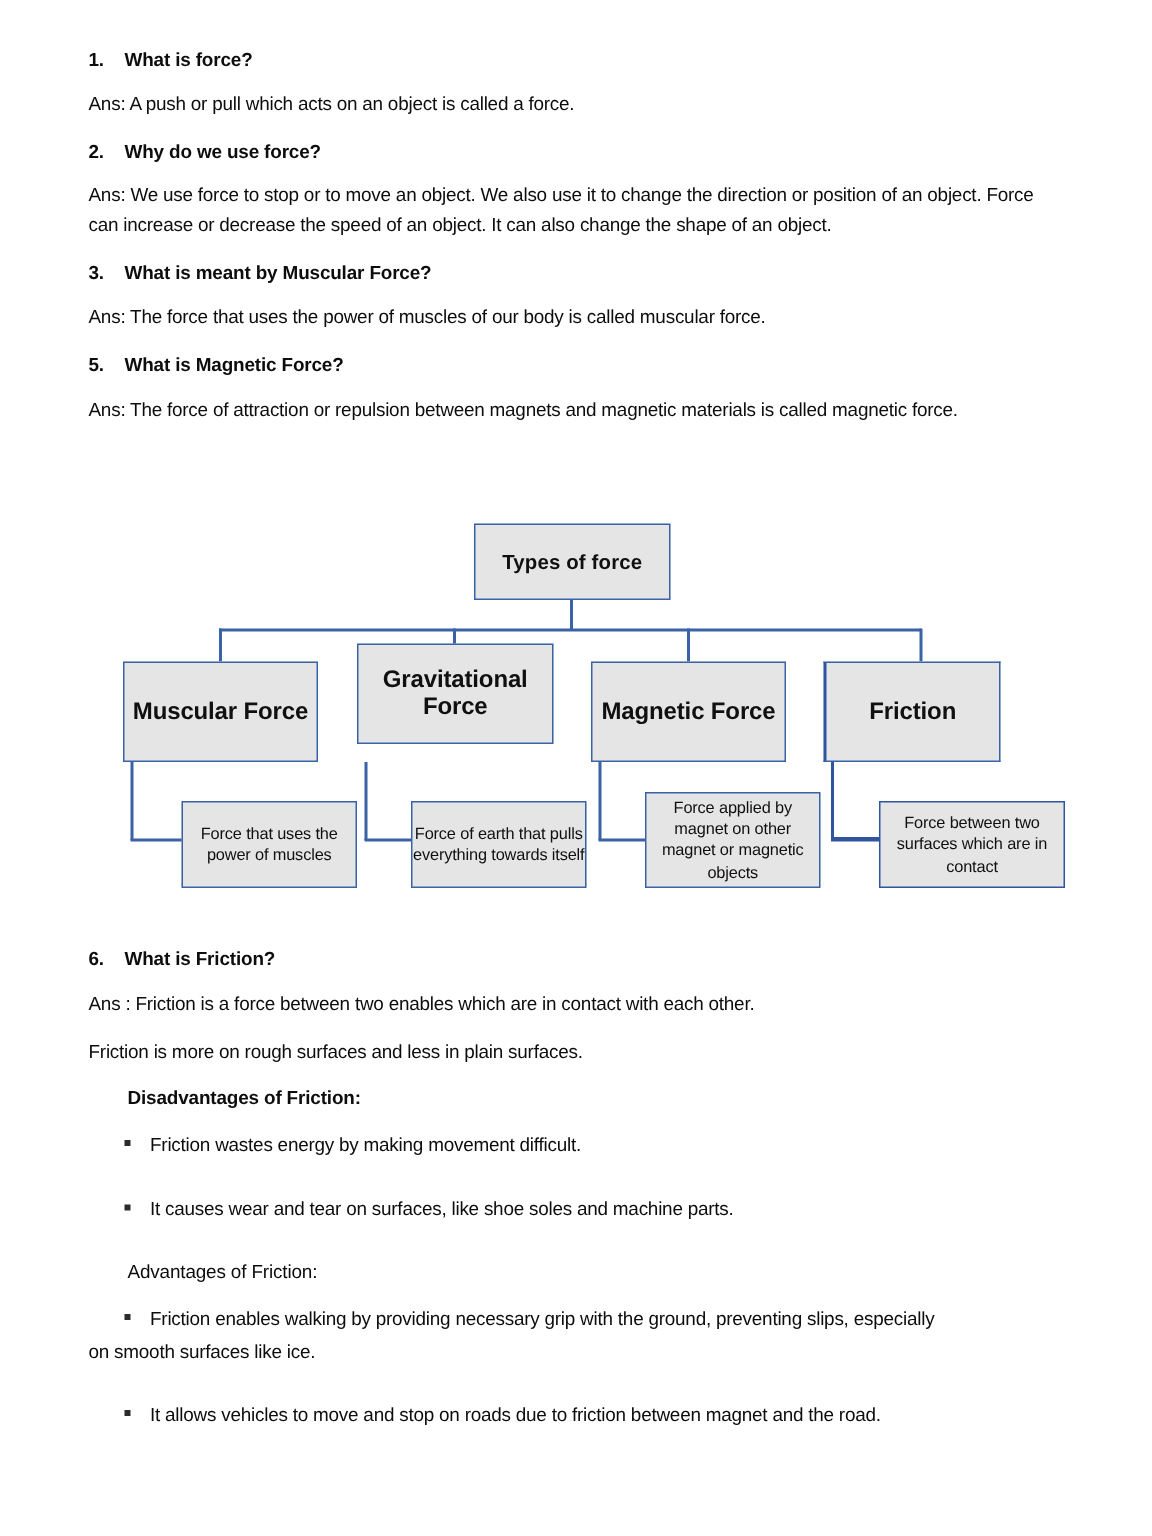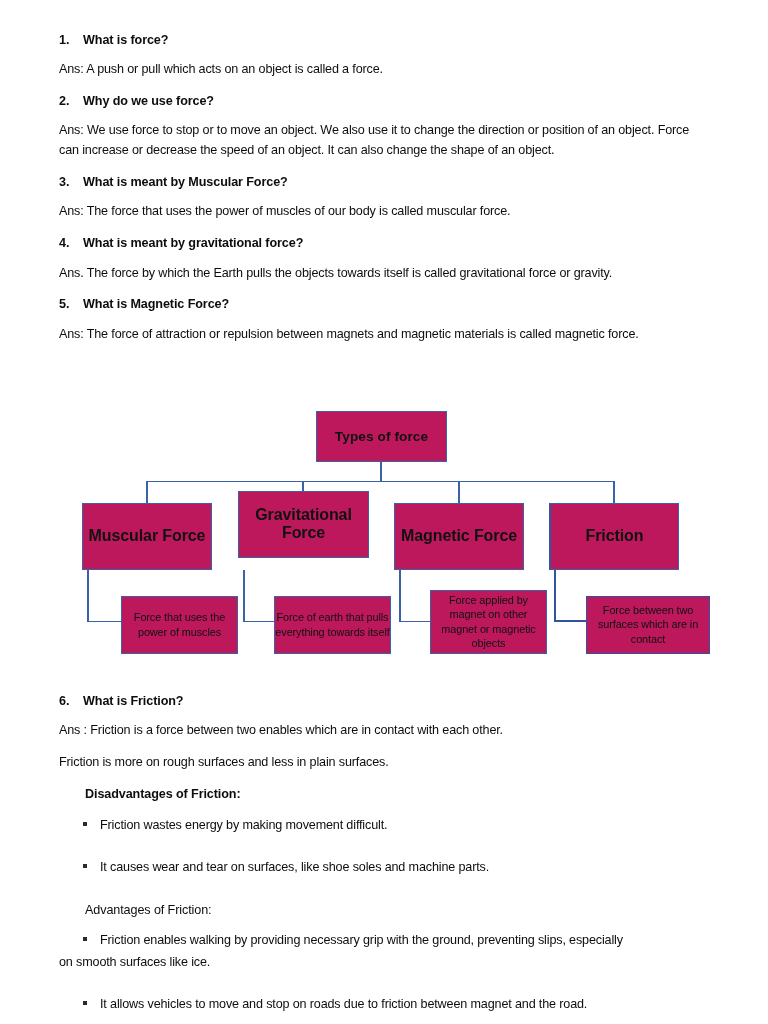--- a/index.html
+++ b/index.html
@@ -103,21 +103,21 @@
   .diagram {
     position: relative;
     width: 650px;
     height: 255px;
     margin: 0;
   }
   .node {
     position: absolute;
     box-sizing: border-box;
     border: 1.3px solid #3a62a6;
-    background: #be185d;
+    background: #e5e5e5;
     display: flex;
     align-items: center;
     justify-content: center;
     text-align: center;
     color: #101010;
   }
   .node.root {
     font-size: 13.6px;
     font-weight: bold;
     letter-spacing: 0.1px;
@@ -165,24 +165,20 @@
     <div class="qa-block">
       <p class="question"><span class="qnum">2.</span><span>Why do we use force?</span></p>
       <p class="answer">Ans: We use force to stop or to move an object. We also use it to change the direction or position of an object. Force can increase or decrease the speed of an object. It can also change the shape of an object.</p>
     </div>
 
     <div class="qa-block">
       <p class="question"><span class="qnum">3.</span><span>What is meant by Muscular Force?</span></p>
       <p class="answer">Ans: The force that uses the power of muscles of our body is called muscular force.</p>
     </div>
 
-    <div class="qa-block">
-      <p class="question"><span class="qnum">4.</span><span>What is meant by gravitational force?</span></p>
-      <p class="answer">Ans. The force by which the Earth pulls the objects towards itself is called gravitational force or gravity.</p>
-    </div>
 
     <div class="qa-block">
       <p class="question"><span class="qnum">5.</span><span>What is Magnetic Force?</span></p>
       <p class="answer">Ans: The force of attraction or repulsion between magnets and magnetic materials is called magnetic force.</p>
     </div>
 
     <div class="spacer-lg"></div>
 
     <div class="diagram">
 
@@ -201,21 +197,21 @@
 
       <div class="node cat" style="left:23px; top:92px; width:130px; height:67px;">
         <span>Muscular Force</span>
       </div>
       <div class="node cat" style="left:179px; top:80px; width:131px; height:67px;">
         <span>Gravitational Force</span>
       </div>
       <div class="node cat" style="left:335px; top:92px; width:130px; height:67px;">
         <span>Magnetic Force</span>
       </div>
-      <div class="node cat friction-cat" style="left:490px; top:92px; width:130px; height:67px;">
+      <div class="node cat friction-cat" style="left:490px; top:92px; width:118px; height:67px;">
         <span>Friction</span>
       </div>
 
       <div class="conn v" style="left:28px; top:159px; height:52px;"></div>
       <div class="conn h" style="left:28px; top:210px; width:35px;"></div>
 
       <div class="conn v" style="left:184px; top:159px; height:52px;"></div>
       <div class="conn h" style="left:184px; top:210px; width:32px;"></div>
 
       <div class="conn v" style="left:340px; top:159px; height:52px;"></div>

